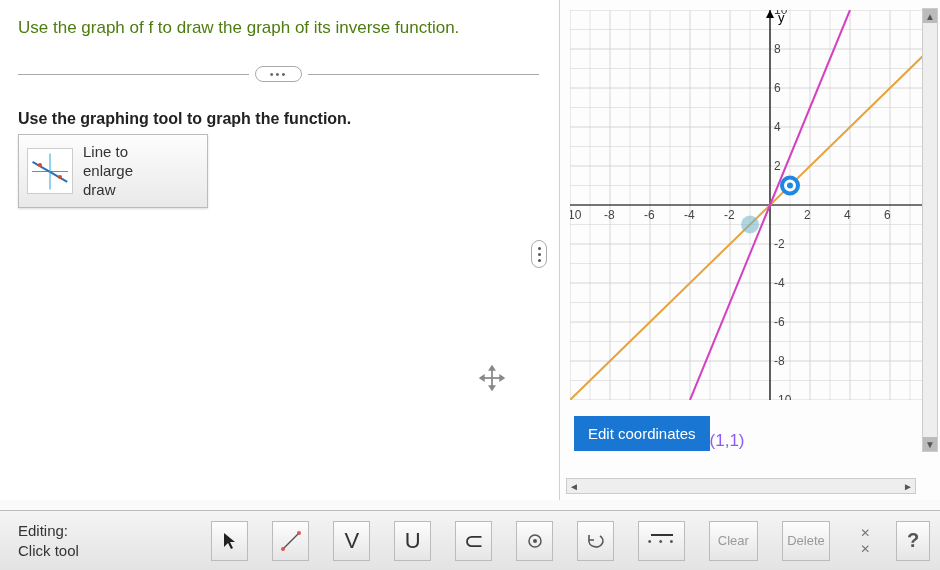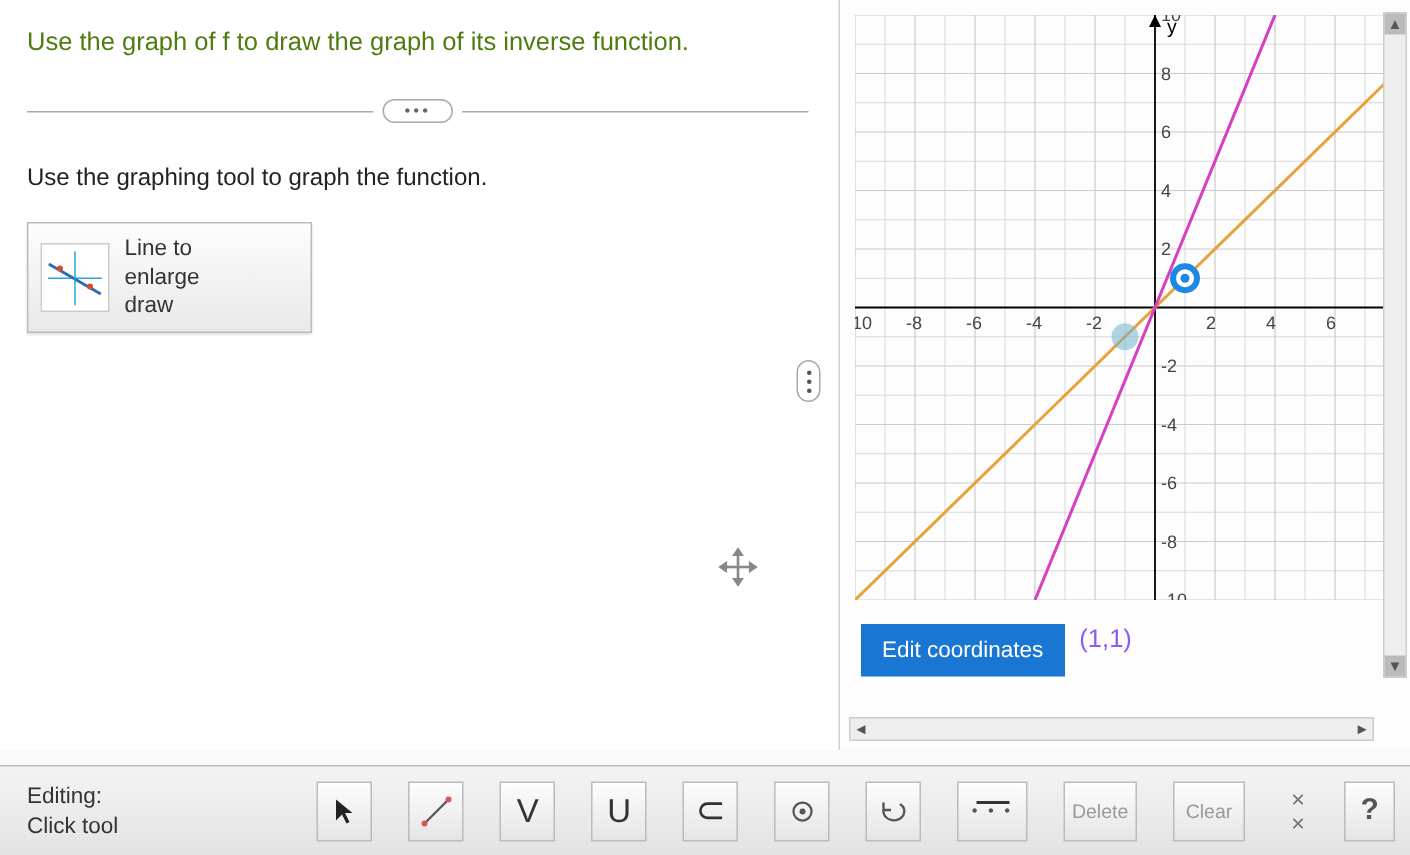--- a/index.html
+++ b/index.html
@@ -47,21 +47,22 @@
     padding:1px 14px;
     font-size:11px;
     color:#666;
     background:#fff;
     margin:0 6px;
     letter-spacing:2px;
   }
   .instr {
     font-size: 16px;
     color:#222;
-    margin-bottom: 20px;
+    margin-bottom: 6px;
+    font-weight: bold;
   }
   .enlarge-btn {
     display:flex;
     align-items:center;
     gap:10px;
     border:1px solid #bbb;
     background: linear-gradient(#fdfdfd,#e9e9e9);
     padding:8px 14px 8px 8px;
     width:190px;
     cursor:pointer;
@@ -100,21 +101,21 @@
 
   .move-icon {
     position:absolute;
     left:478px; top:364px;
     color:#888;
   }
 
   
   .graph-wrap { position:relative; width:360px; height:390px; margin:0 auto 10px auto; }
   svg.graph { width:360px; height:390px; display:block; }
-  .edit-row { display:flex; align-items:flex-start; gap:10px; margin-top:16px; margin-left:6px;}
+  .edit-row { display:flex; align-items:flex-end; gap:0; margin-top:16px; margin-left:6px;}
   .edit-btn {
     background:#1976d2;
     color:#fff;
     border:none;
     padding:9px 14px;
     font-size:15px;
     cursor:pointer;
   }
   .coords { font-size:17px; color:#8b5cf6; }
 
@@ -341,20 +342,20 @@
         <path d="M14 4 A7 6 0 1 1 3 8"></path>
         <path d="M3 3 L3 8 L8 8"></path>
       </svg>
   </div>
   <div class="tool wide">
     <div class="frac-icon">
       <div class="bar"></div>
       <div class="dots">• • •</div>
     </div>
   </div>
+  <div class="tool txt">Clear</div>
   <div class="tool txt">Delete</div>
-  <div class="tool txt">Clear</div>
   <div class="stack-close">
     <span class="x">✕</span>
     <span class="x">✕</span>
   </div>
   <div class="tool help">?</div>
 </div>
 
 </body></html>

